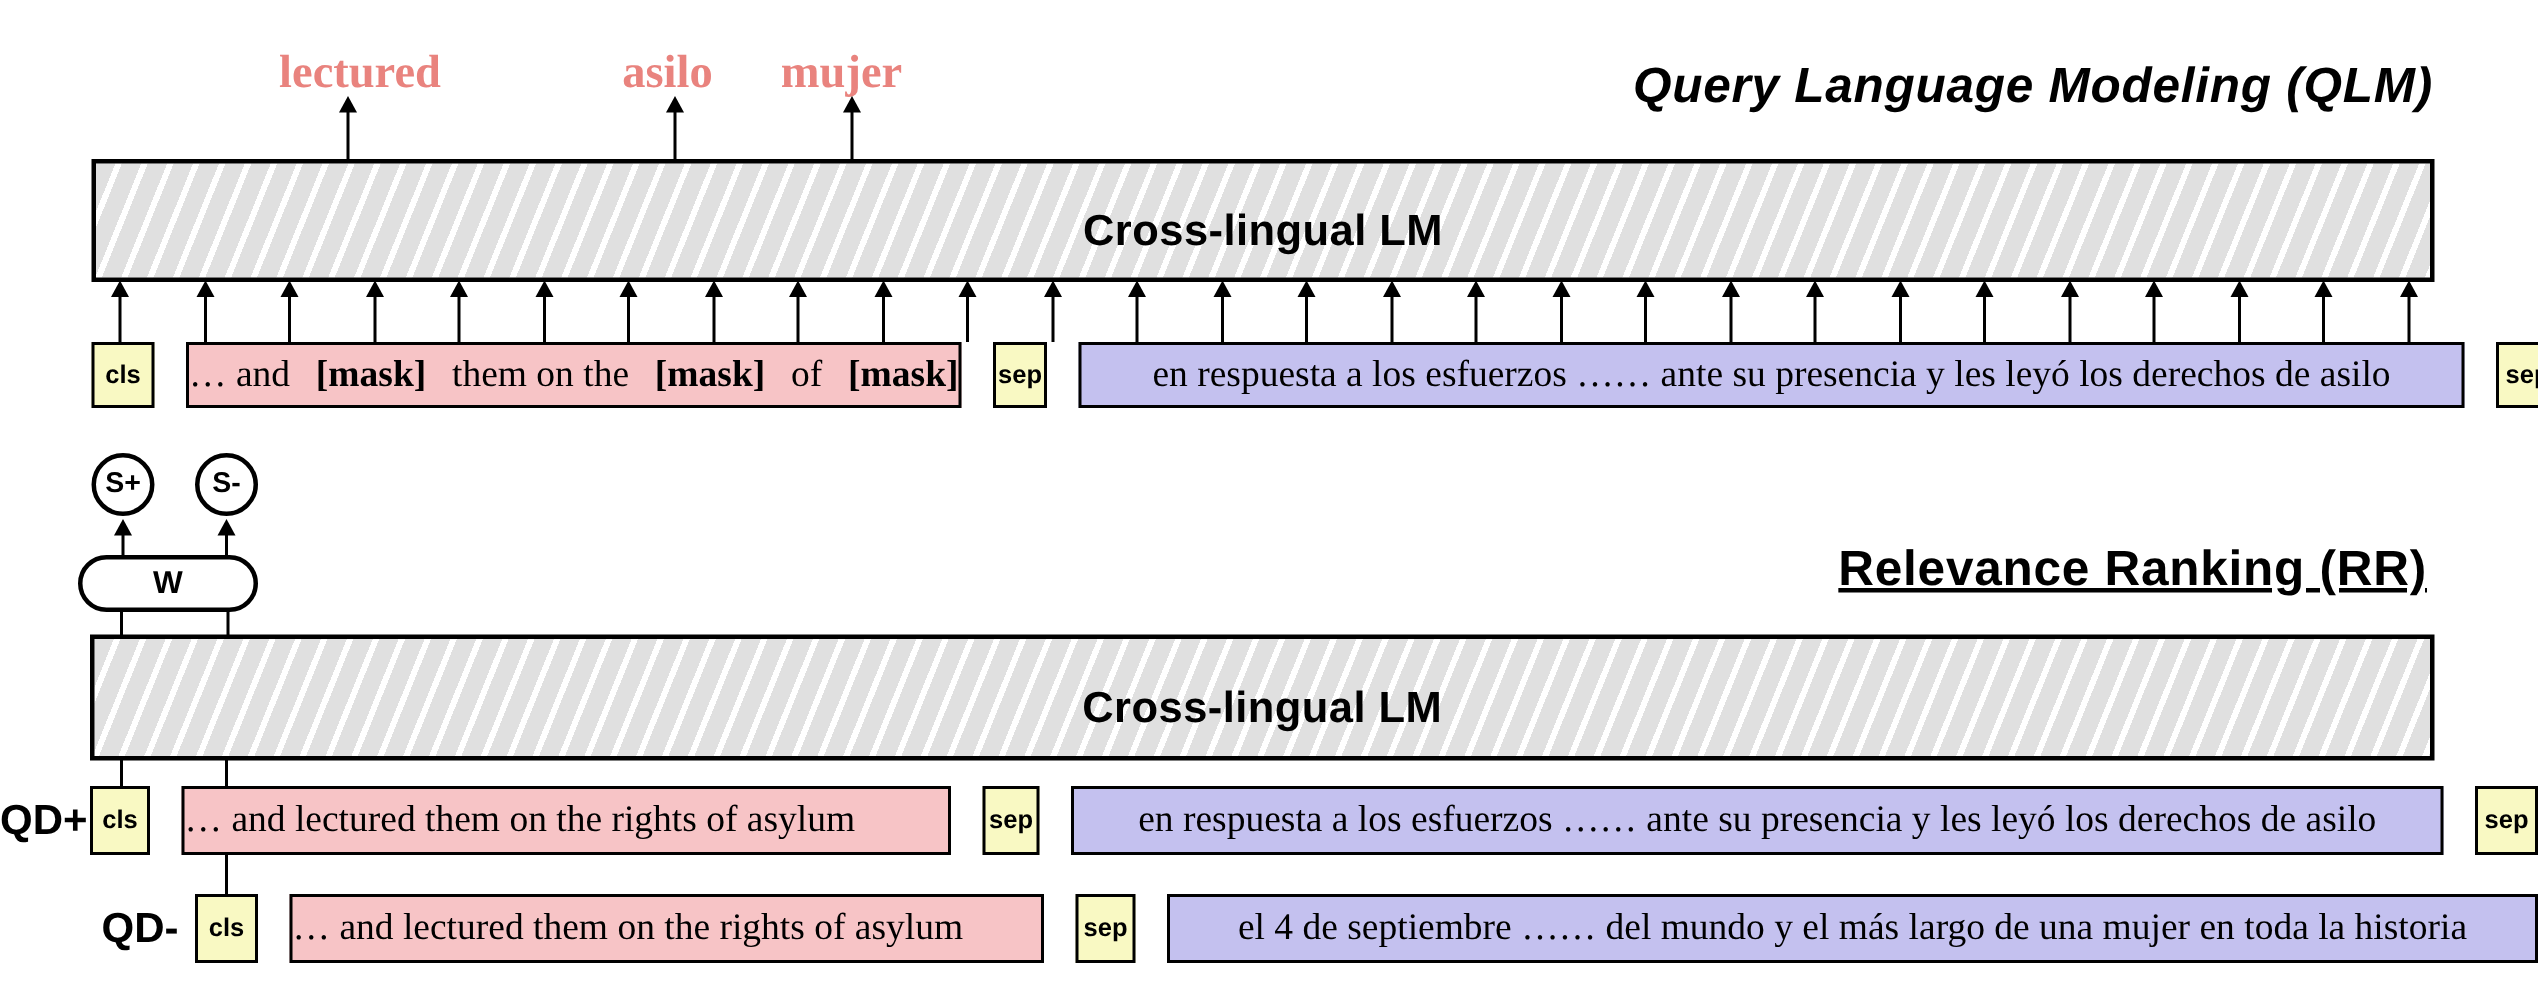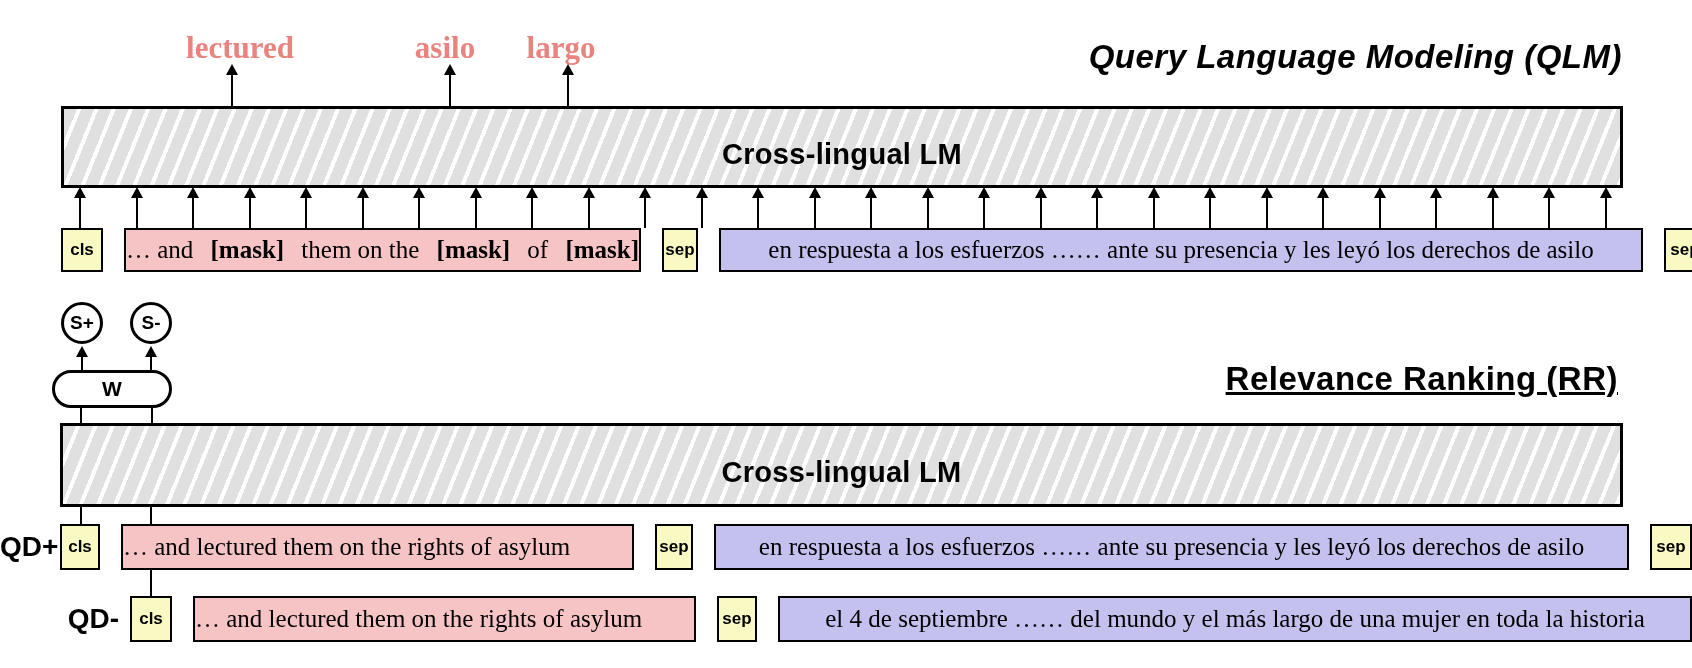--- a/index.html
+++ b/index.html
@@ -205,21 +205,21 @@
       <div class="line-v" style="left: 80px; top: 405px; height: 19px;"></div>
       <div class="line-v" style="left: 151px; top: 405px; height: 19px;"></div>
       <div class="line-v" style="left: 80px; top: 505px; height: 21px;"></div>
       <div class="line-v" style="left: 150px; top: 505px; height: 93px;"></div>
     </div>
 
   <div class="section-title" id="qlm-title">Query Language Modeling (QLM)</div>
 
   <span class="pred-word" style="left:240px">lectured</span>
   <span class="pred-word" style="left:445px">asilo</span>
-  <span class="pred-word" style="left:561px">largo</span>
+  <span class="pred-word" style="left:561px">mujer</span>
 
   <div class="lm-box" id="qlm-lm">
     <span class="lm-label">Cross-lingual LM</span>
   </div>
 
   <div class="row" id="row-qlm">
     <div class="cell tag c1">cls</div>
     <div class="cell q  c2">
         <span>… and </span>
         <span style="font-weight: bold;">[mask]</span>

